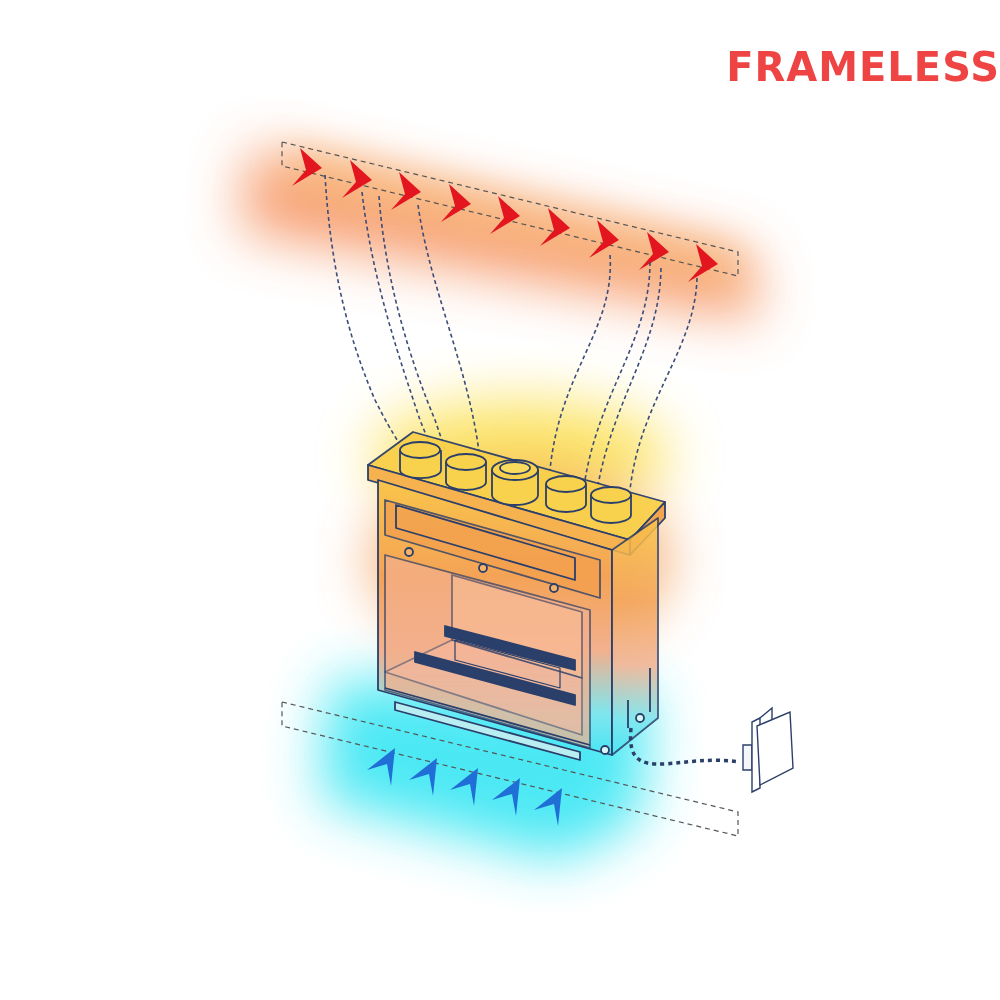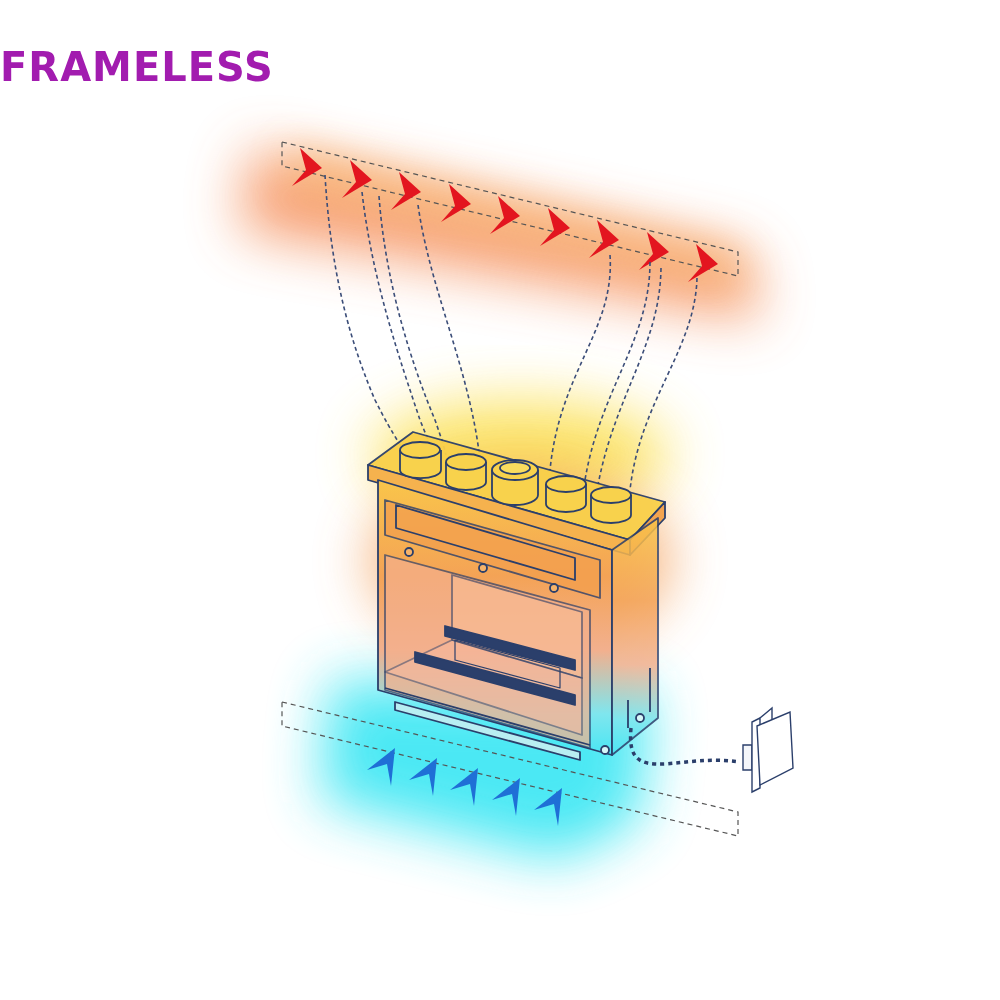--- a/index.html
+++ b/index.html
@@ -1,20 +1,20 @@
 <!DOCTYPE html>
 <html><head>
 <meta charset="utf-8">
 <style>
   html, body { margin: 0; padding: 0; background: #ffffff; }
   body { width: 1000px; height: 1000px; position: relative; overflow: hidden; font-family: "DejaVu Sans", sans-serif; }
   .title {
     position: absolute; left: 0; right: 0; top: 44px;
-    text-align: left; font-size: 40px; font-weight: bold;
-    letter-spacing: 1px; color: #a21caf;
+    text-align: right; font-size: 40px; font-weight: bold;
+    letter-spacing: 1px; color: #ef4444;
   }
   svg.diagram { position: absolute; left: 0; top: 0; }
 </style>
 </head>
 <body>
 
 <div class="title">FRAMELESS</div>
 
 <svg class="diagram" width="1000" height="1000" viewBox="0 0 1000 1000">
   <defs>

